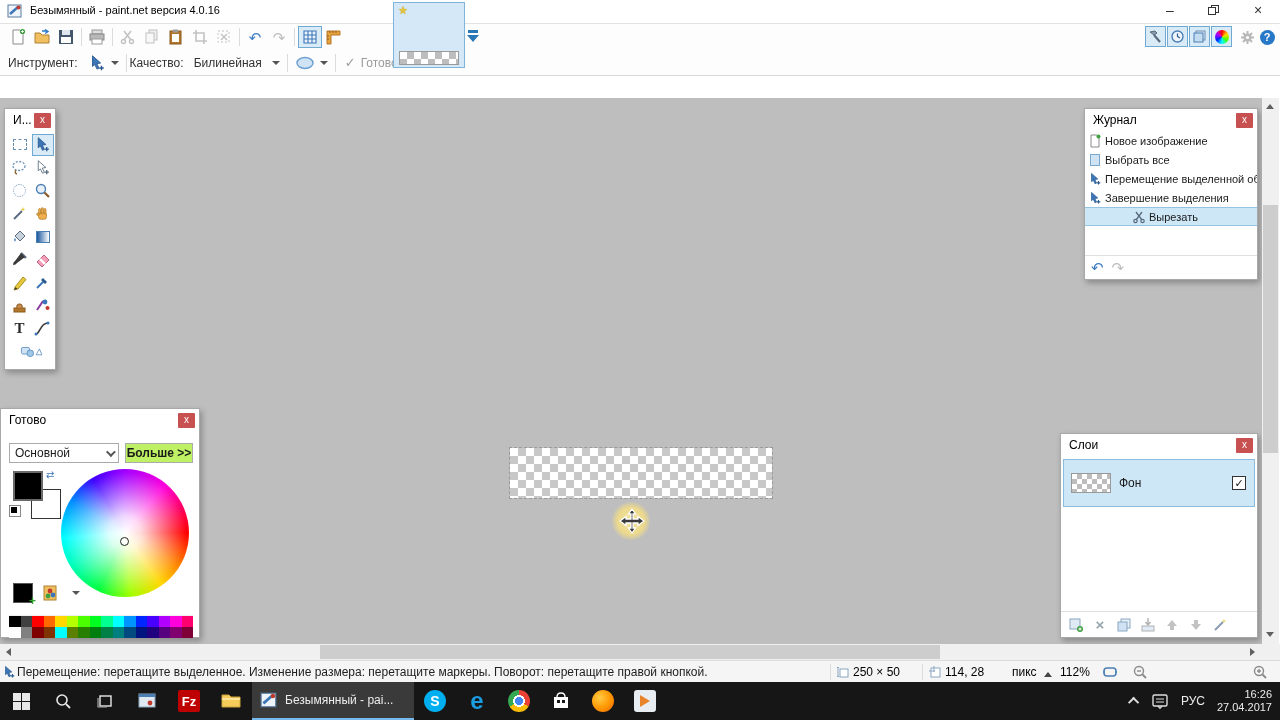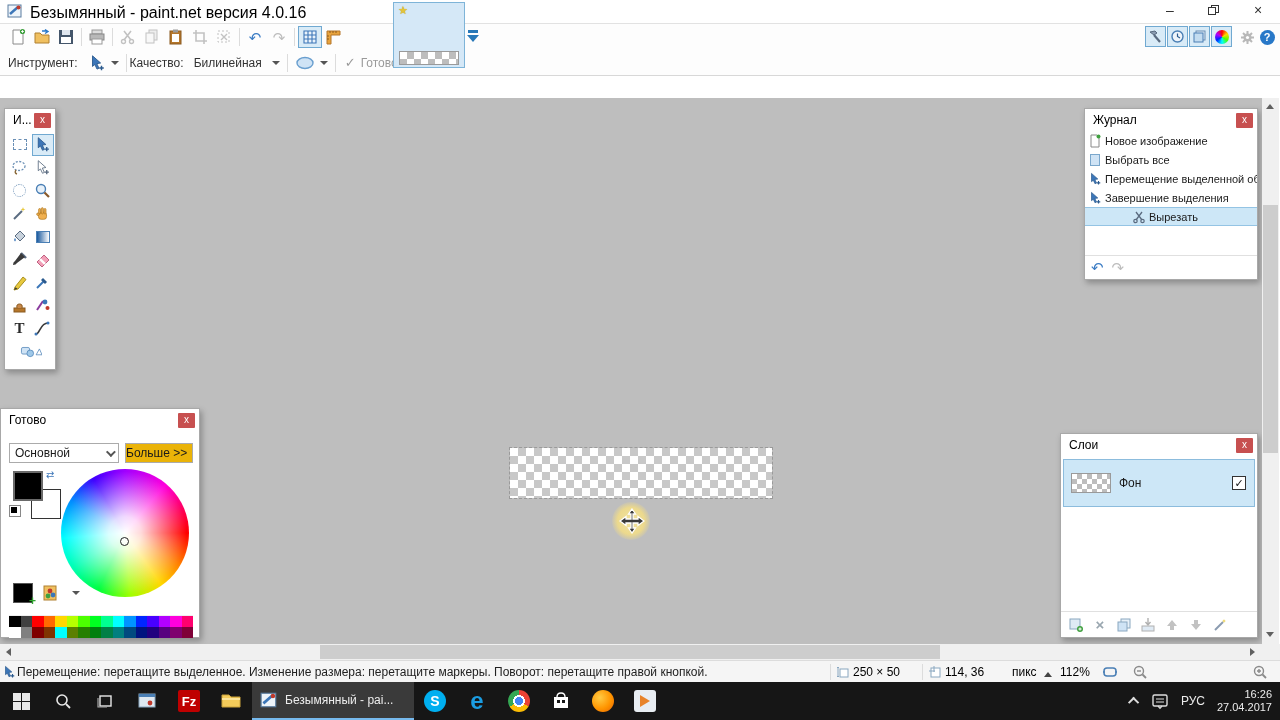--- a/index.html
+++ b/index.html
@@ -3,21 +3,21 @@
 <meta charset="utf-8">
 <style>
   * { margin:0; padding:0; box-sizing:border-box; }
   html,body { width:1280px; height:720px; overflow:hidden; }
   body { font-family:"Liberation Sans", sans-serif; font-size:12px; color:#1a1a1a; background:#fff; }
   .abs { position:absolute; }
   #app { position:relative; width:1280px; height:720px; background:#fff; overflow:hidden; }
 
   
   #titlebar { left:0; top:0; width:1280px; height:22px; background:#fff; }
-  #title-text { left:30px; top:4px; font-size:16px; color:#000; white-space:nowrap; }
+  #title-text { left:30px; top:4px; font-size:11px; color:#000; white-space:nowrap; }
   .winbtn { top:2px; width:30px; height:18px; text-align:center; line-height:17px; font-size:14px; color:#333; }
   #btn-min { left:1155px; } #btn-max { left:1198px; } #btn-close { left:1243px; }
   #btn-max .restore-glyph { position:absolute; left:10px; top:5px; width:8px; height:8px; border:1px solid #333; background:#fff; }
   #btn-max .restore-glyph2 { position:absolute; left:13px; top:3px; width:8px; height:8px; border:1px solid #333; }
 
   
   #menubar { left:0; top:22px; width:1280px; height:24px; background:#fff; border-bottom:1px solid #e2e2e2; display:flex; align-items:center; padding-left:2px; }
   .menu-item { padding:4px 9px; color:#1a1a1a; white-space:nowrap; }
 
   
@@ -69,21 +69,21 @@
   .hist-item .hicon { width:14px; height:14px; margin-right:3px; flex:0 0 14px; }
   .hist-selected { background:#cde7f7; border-top:1px solid #94c4e4; border-bottom:1px solid #94c4e4;padding-left:47px; }
   #hist-footer { position:absolute; left:0px; bottom:0; width:172px; height:24px; border-top:1px solid #e0e0e0; display:flex; align-items:center; padding-left:6px; gap:8px; }
   .arrow-glyph { font-size:15px; line-height:15px; }
 
   
   #palette-panel { left:0px; top:408px; width:200px; height:230px; }
   #palette-preset { position:absolute; left:8px; top:34px; width:110px; height:20px; border:1px solid #ababab; background:#fff; display:flex; align-items:center; padding:0 5px; }
   #palette-preset .spacer { flex:1; }
   .chev-down { width:7px; height:7px; border-right:2px solid #555; border-bottom:2px solid #555; transform:rotate(45deg) translateY(-2px); }
-  #palette-more { position:absolute; left:124px; top:34px; width:68px; height:20px; border:1px solid #ababab; background:#eab308; text-align:left; line-height:18px; }
+  #palette-more { position:absolute; left:124px; top:34px; width:68px; height:20px; border:1px solid #ababab; background:#bef264; text-align:center; line-height:18px;font-weight:bold; }
   #fg-swatch { position:absolute; left:12px; top:62px; width:30px; height:30px; background:#000; border:2px solid #6a6a6a; z-index:2; }
   #bg-swatch { position:absolute; left:30px; top:80px; width:30px; height:30px; background:#fff; border:1px solid #333; }
   #swap-colors { position:absolute; left:45px; top:60px; font-size:10px; color:#3c76b8; }
   #reset-colors { position:absolute; left:8px; top:96px; width:12px; height:12px; border:1px solid #888; background:#fff; }
   #reset-colors::after { content:""; position:absolute; left:1px; top:1px; width:6px; height:6px; background:#000; }
   #color-wheel { position:absolute; left:60px; top:60px; width:128px; height:128px; border-radius:50%;
     background:radial-gradient(circle,#ffffff 0%,rgba(255,255,255,.85) 18%,rgba(255,255,255,0) 68%),
       conic-gradient(from 0deg,#a000ff,#ff00dc 40deg,#ff0050 70deg,#ff0000 90deg,#ff8000 120deg,#ffd800 145deg,#a0ff00 175deg,#00ff40 205deg,#00ffb0 235deg,#00ffff 265deg,#0090ff 300deg,#4000ff 330deg,#a000ff 360deg); }
   #wheel-cursor { position:absolute; left:59px; top:68px; width:9px; height:9px; border:1.5px solid #222; border-radius:50%; background:rgba(255,255,255,.65); }
   #add-color-btn { position:absolute; left:12px; top:174px; width:20px; height:20px; background:#000; border:1px solid #555; }
@@ -645,21 +645,21 @@
       <rect x="4" y="4" width="8" height="8" fill="#fff" stroke="#8aa7c0"></rect>
       <path d="M2 2 v10 M1 3 l1 -1 1 1 M1 11 l1 1 1 -1" stroke="#8aa7c0" fill="none"></path>
     </svg>
     <div class="abs status-text" style="left:853px">250 × 50</div>
 
     <div class="abs status-sep" style="left:922px"></div>
     <svg class="abs" style="left:928px;top:4px" width="14" height="14" viewBox="0 0 14 14">
       <rect x="3" y="3" width="9" height="9" fill="#fff" stroke="#8aa7c0"></rect>
       <path d="M1 6 h6 M6 1 v6" stroke="#8aa7c0"></path>
     </svg>
-    <div class="abs status-text" style="left:945px">114, 36</div>
+    <div class="abs status-text" style="left:945px">114, 28</div>
 
     <div class="abs status-text" style="left:1012px">пикс</div>
     <div class="abs tri-up-sm" style="left:1044px;top:11px"></div>
     <div class="abs status-text" style="left:1060px">112%</div>
 
     <svg class="abs" style="left:1102px;top:3px" width="16" height="16" viewBox="0 0 16 16">
       <rect x="2" y="4" width="12" height="8" rx="3" fill="none" stroke="#4a7fb5" stroke-width="1.5"></rect>
       <path d="M1 8 h2 M13 8 h2" stroke="#4a7fb5" stroke-width="1.5"></path>
     </svg>
     <svg class="abs" style="left:1132px;top:3px" width="16" height="16" viewBox="0 0 16 16">

